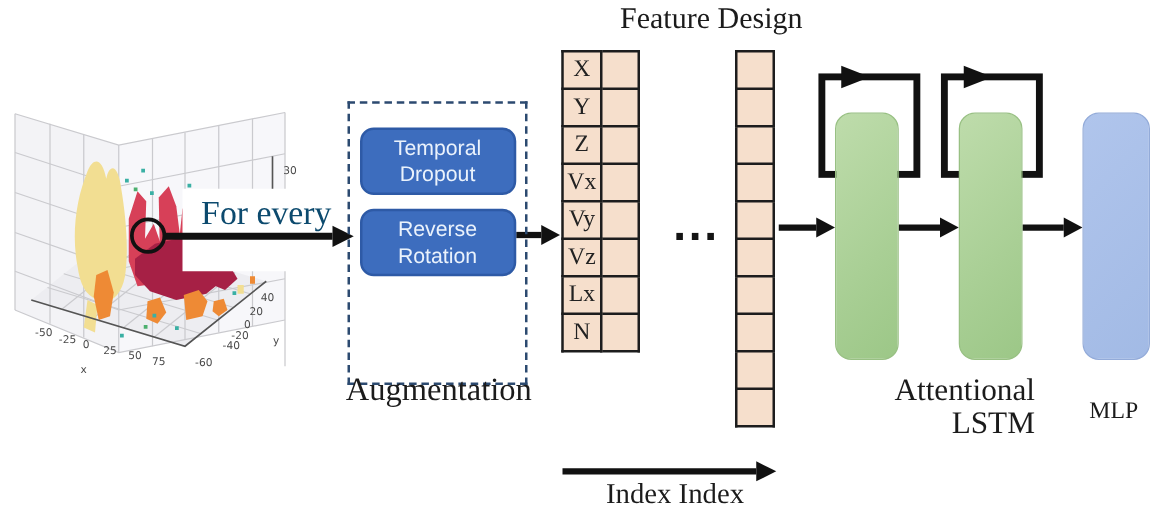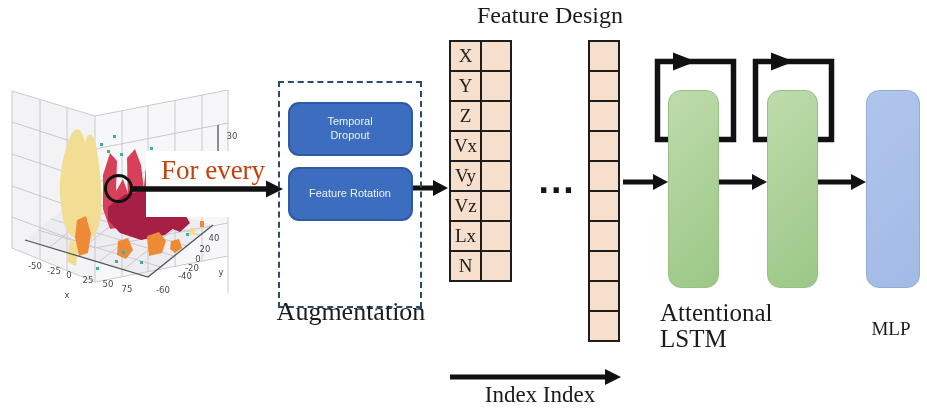--- a/index.html
+++ b/index.html
@@ -11,38 +11,38 @@
   svg text { font-family:"DejaVu Sans", sans-serif; }
 
   .plot3d { position:absolute; left:0; top:55px; width:240px; height:250px; z-index:0; }
   .overlay { position:absolute; left:0; top:0; width:927px; height:412px; z-index:1; }
 
   .layer2 { position:absolute; left:0; top:0; width:927px; height:412px; z-index:2; pointer-events:none; }
   .layer2 > * { pointer-events:auto; }
 
   .for-every {
     position:absolute; left:147px; top:155px; width:132px;
-    text-align:center; font-size:27px; line-height:30px; color:#c2410c;
+    text-align:center; font-size:27px; line-height:30px; color:#0c4a6e;
   }
 
   .dashed-box {
     position:absolute; left:278px; top:81px; width:144px; height:227px;
     border:2px dashed var(--dash-border);
     display:flex; flex-direction:column; align-items:center; gap:11px; padding-top:19px;
   }
   .aug-item {
     width:125px; height:54px; flex:0 0 54px;
     background:var(--box-blue); border:2px solid var(--box-blue-border); border-radius:11px;
     color:var(--box-blue-text); font-family:"Liberation Sans", sans-serif;
-    font-size:11px; line-height:1.25; text-align:center;
+    font-size:17px; line-height:1.25; text-align:center;
     display:flex; align-items:center; justify-content:center; padding:0 17px;
   }
   .aug-label { position:absolute; left:268px; top:297px; width:166px; text-align:center; font-size:26px; }
 
-  .fd-title { position:absolute; left:458px; top:2px; width:184px; text-align:center; font-size:24px;font-family:Liberation Serif, serif; }
+  .fd-title { position:absolute; left:458px; top:2px; width:184px; text-align:right; font-size:24px;font-family:Liberation Serif, serif; }
 
   table.ftable { position:absolute; border-collapse:collapse; }
   table.ftable th, table.ftable td {
     border:2px solid #1d1d1d; background:var(--peach);
     height:30px; padding:0; font-weight:400;
   }
   table.ftable th { width:31px; font-family:"Liberation Serif", serif; font-size:19px; color:#222; text-align:center; }
   table.ftable td { width:30px; }
   .ftable-left  { left:449px; top:40px; }
   .ftable-right { left:588px; top:40px; }
@@ -54,21 +54,21 @@
   }
 
   .frame-label { position:absolute; left:453px; top:382px; width:174px; text-align:center; font-size:23px; }
 
   .rnn-box { position:absolute; top:90px; width:51px; height:198px; border-radius:13px; }
   .lstm1 { left:668px; }
   .lstm2 { left:767px; }
   .rnn-green { background:linear-gradient(135deg, #bedcab 0%, var(--green) 60%, #9cc787 100%); border:1.5px solid var(--green-border); }
   .mlp-box  { left:866px; width:54px; background:linear-gradient(135deg, var(--mlp-blue-light), var(--mlp-blue)); border:1.5px solid var(--mlp-border); }
 
-  .lstm-label { position:absolute; left:660px; top:300px; width:168px; text-align:left; font-size:25px; line-height:26px; }
+  .lstm-label { position:absolute; left:660px; top:300px; width:168px; text-align:right; font-size:25px; line-height:26px; }
   .mlp-label  { position:absolute; left:855px; top:306px; width:72px;  text-align:center; font-size:19px;margin-top:12px; }
 </style>
 </head>
 <body>
 
 <div class="canvas">
 
   <svg class="plot3d" viewBox="0 0 240 250">
 
     <polygon points="12,36 95,61 95,227 12,193" fill="#f3f3f6"></polygon>
@@ -197,21 +197,21 @@
 
   <div class="layer2">
 
     <div class="for-every">
       <div>For every</div>
     </div>
 
     <div class="dashed-box">
 
     <div class="aug-item">Temporal Dropout</div>
-        <div class="aug-item">Feature Rotation</div>
+        <div class="aug-item">Reverse Rotation</div>
       </div>
     <div class="aug-label">Augmentation</div>
 
     <div class="fd-title">Feature Design</div>
 
     <table class="ftable ftable-left">
       <tbody>
 
       <tr>
           <th>X</th>

